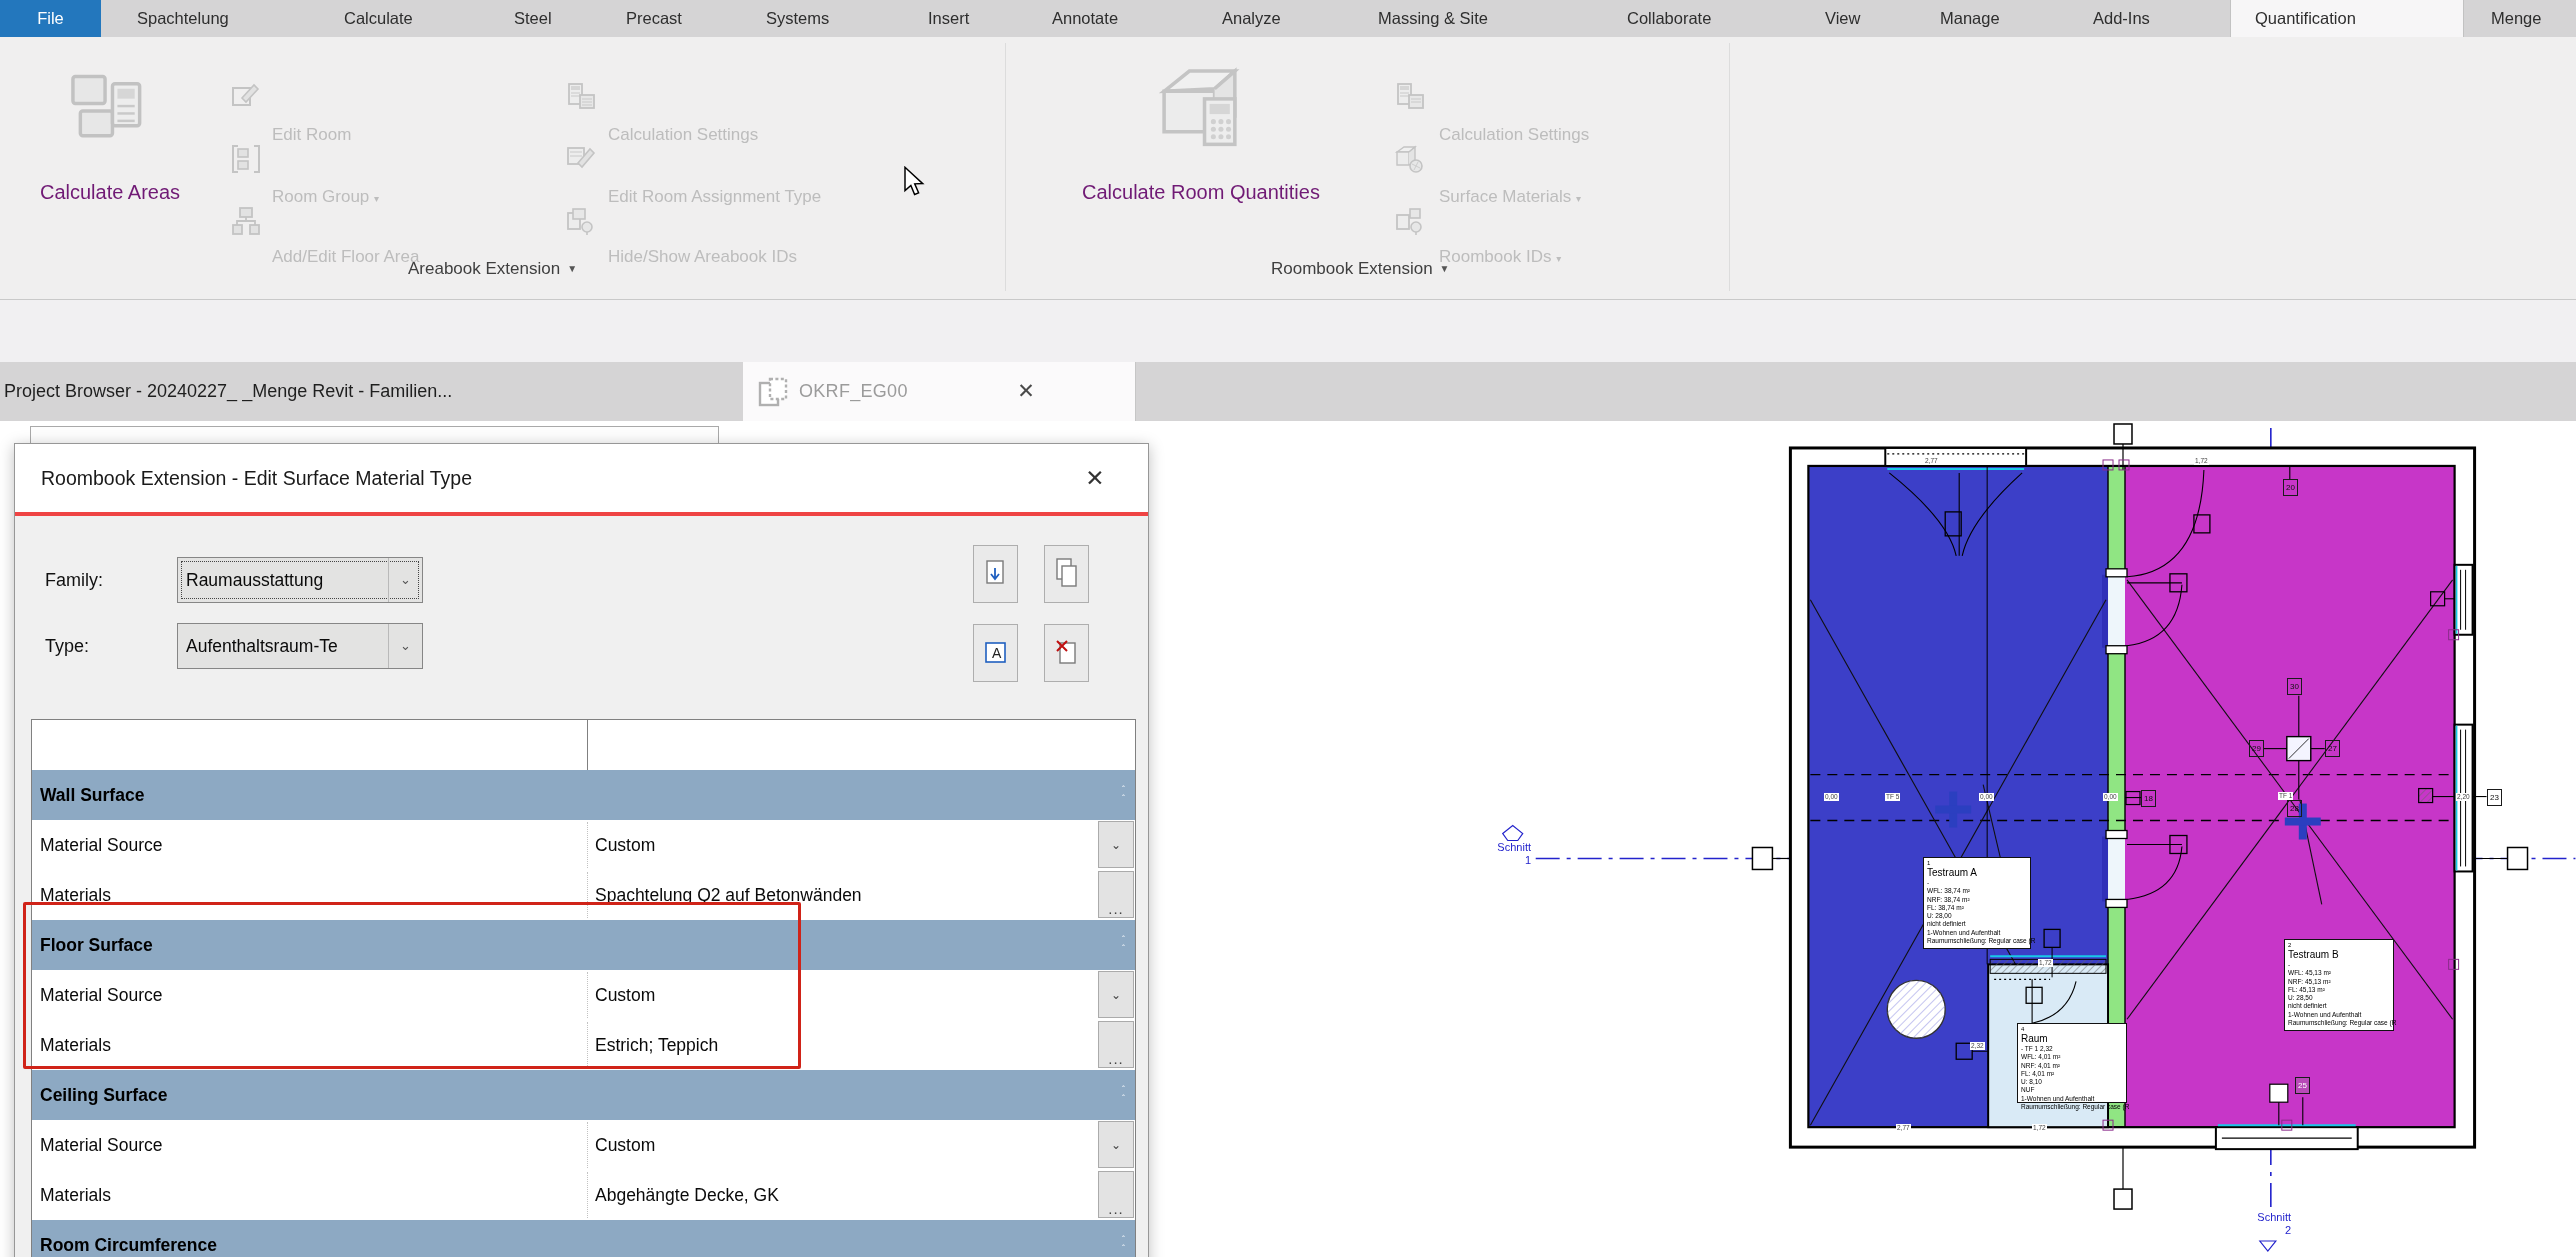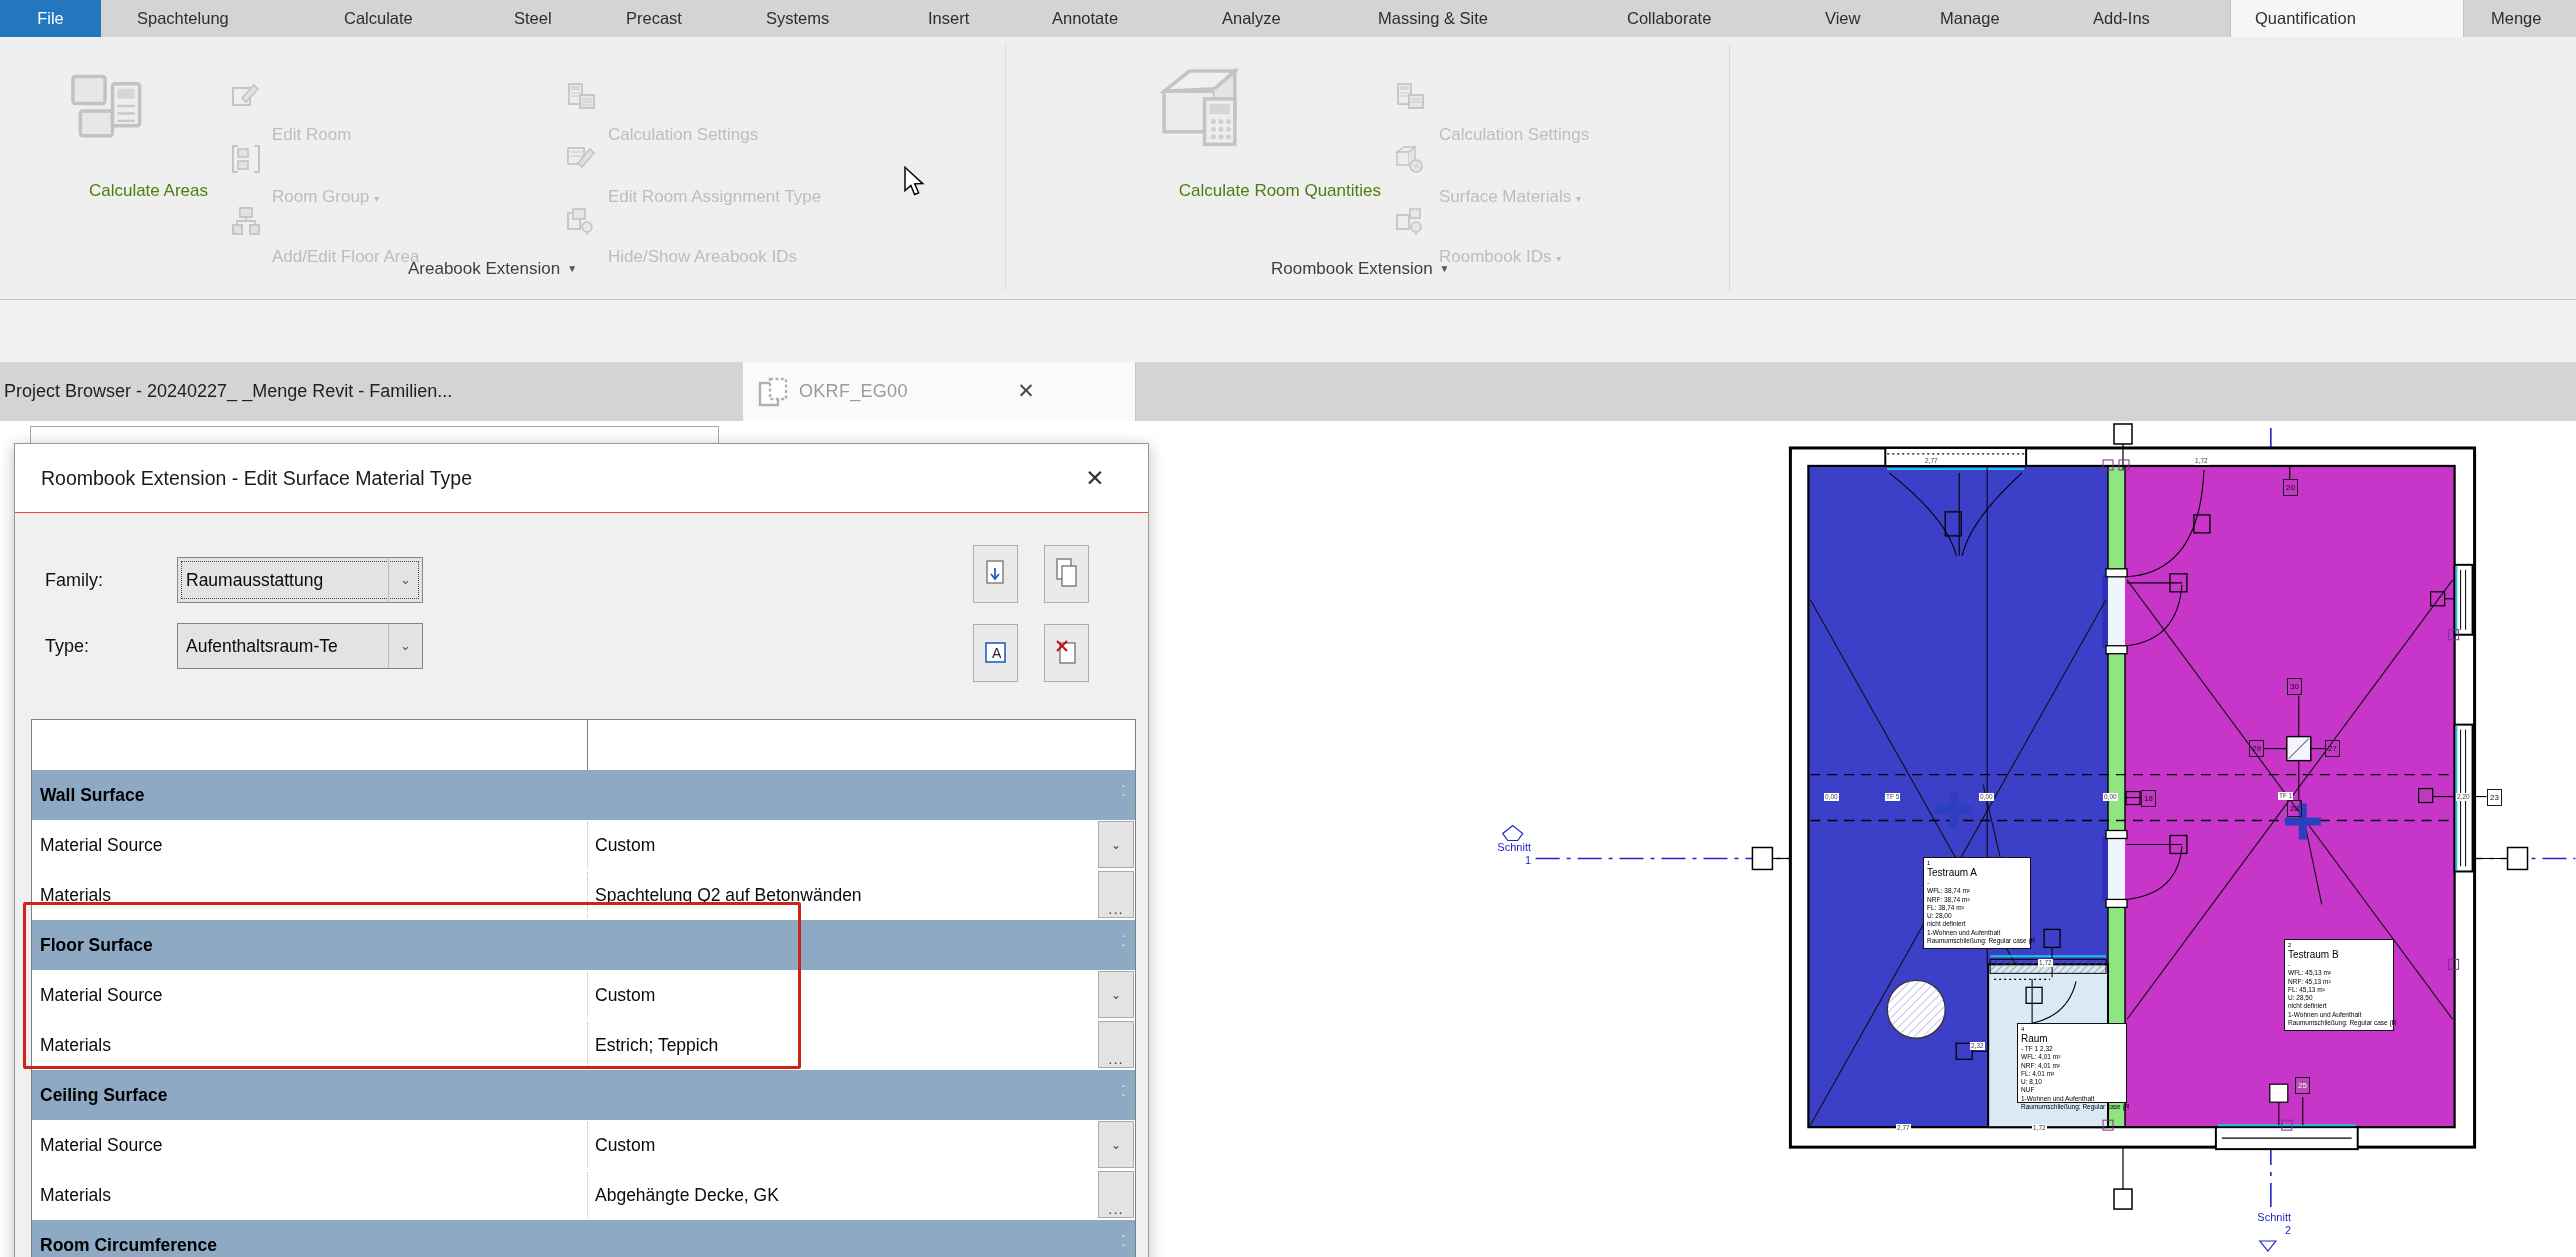--- a/index.html
+++ b/index.html
@@ -7,21 +7,21 @@
   .abs{position:absolute}
   
   #tabbar{position:absolute;left:0;top:0;width:2576px;height:37px;background:#d5d4d5;border-bottom:1px solid #c7c6c7}
   #filetab{position:absolute;left:0;top:0;width:101px;height:37px;background:#2377bd;color:#fff;font-size:16.5px;text-align:center;line-height:37px}
   .tab{position:absolute;top:0;height:37px;line-height:37px;font-size:16.5px;color:#2e2e2e;white-space:nowrap}
   #activetabbg{position:absolute;left:2230px;top:0;width:232px;height:37px;background:#f7f6f7;border-left:1px solid #c2c2c2;border-right:1px solid #c2c2c2}
   
   #ribbon{position:absolute;left:0;top:37px;width:2576px;height:262px;background:#f0efef;border-bottom:1px solid #c9c9c9}
   .pdiv{position:absolute;top:6px;height:248px;width:1px;background:#dcdcdc}
   .rlabel{position:absolute;font-size:17px;color:#bdbdbd;white-space:nowrap;line-height:20px}
-  .rbig{color:#4d7c0f;font-size:17px;text-align:right;white-space:nowrap}
+  .rbig{color:#701a75;font-size:20px;text-align:center;white-space:nowrap}
   .plabel{position:absolute;font-size:17px;color:#3f3f3f;white-space:nowrap}
   .plabel .dd{font-size:10px;color:#555;vertical-align:2px;margin-left:7px}
   .ricon{position:absolute}
   
   #strip{position:absolute;left:0;top:300px;width:2576px;height:62px;background:#f1f0f2}
   #bheader{position:absolute;left:0;top:362px;width:743px;height:59px;background:#d5d4d5;color:#1f1f1f;font-size:18px;line-height:59px;padding-left:4px;box-sizing:border-box;white-space:nowrap;overflow:hidden}
   #tabrow{position:absolute;left:743px;top:362px;width:1833px;height:59px;background:#d5d4d5}
   #viewtab{position:absolute;left:0px;top:0px;width:392px;height:59px;background:#fbfafb;border-right:1px solid #c6c6c6}
   #viewtab .vlabel{position:absolute;left:56px;top:0;height:59px;line-height:59px;font-size:18px;font-weight:normal;color:#9b9b9b;letter-spacing:0.3px}
   #viewtab .vclose{position:absolute;left:268px;top:14px;width:30px;height:30px;font-size:21px;color:#4a4a4a;text-align:center;line-height:30px}
@@ -31,21 +31,21 @@
   
   .roombox{position:absolute;background:#fff;border:1.4px solid #111;padding:2px 3px;color:#000;box-sizing:border-box;z-index:4}
   .roombox div{font-size:6.5px;line-height:8.3px;white-space:nowrap}
   .roombox div:nth-child(1){font-size:6px;line-height:7px}
   .roombox div:nth-child(2){font-size:10px;line-height:12px}
   .tag{position:absolute;width:15px;height:17px;border:1.2px solid #1a1a1a;font-size:8px;line-height:15px;text-align:center;color:#111;z-index:5;box-sizing:border-box}
   .dim{position:absolute;font-size:6.5px;line-height:8px;color:#444;background:#fff;padding:0 1px;z-index:5;white-space:nowrap}
   .schnitt{position:absolute;color:#2323cc;font-size:11px;line-height:12.5px;text-align:right;width:46px;z-index:5}
   
   #dialog{position:absolute;left:14px;top:443px;width:1135px;height:839px;background:#f0f0f0;border:1px solid #979797;box-shadow:0 3px 14px rgba(0,0,0,.25);box-sizing:border-box;z-index:10}
-  #dtitle{position:absolute;left:0;top:0;width:100%;height:68px;background:#fff;border-bottom:1px solid #ef4444}
+  #dtitle{position:absolute;left:0;top:0;width:100%;height:68px;background:#fff;border-bottom:4px solid #ef4444}
   #dtitle .t{position:absolute;left:26px;top:0;height:68px;line-height:68px;font-size:19.5px;color:#1a1a1a;white-space:nowrap}
   #dtitle .x{position:absolute;left:1063px;top:17px;width:34px;height:34px;font-size:23px;font-weight:300;color:#333;text-align:center;line-height:34px}
   .dlabel{position:absolute;font-size:18px;color:#111}
   .combo{position:absolute;width:246px;height:46px;background:#e3e3e2;border:1px solid #868686;box-sizing:border-box}
   .combo .val{position:absolute;left:8px;top:0;right:36px;height:44px;line-height:44px;font-size:17.5px;color:#0a0a0a;white-space:nowrap;overflow:hidden}
   .combo .chev{position:absolute;right:0;top:0;width:33px;height:44px;border-left:1px solid #b9b9b9;color:#555;font-size:13px;text-align:center;line-height:44px}
   .combo.focus{outline:1px dotted #444;outline-offset:-5px}
   .sqbtn{position:absolute;width:45px;height:58px;background:#eaeaea;border:1px solid #aeaeae;box-sizing:border-box}
   
   #ptable{position:absolute;left:16px;top:275px;width:1105px;height:566px;background:#fff;border:1px solid #808080;box-sizing:border-box;overflow:hidden}

